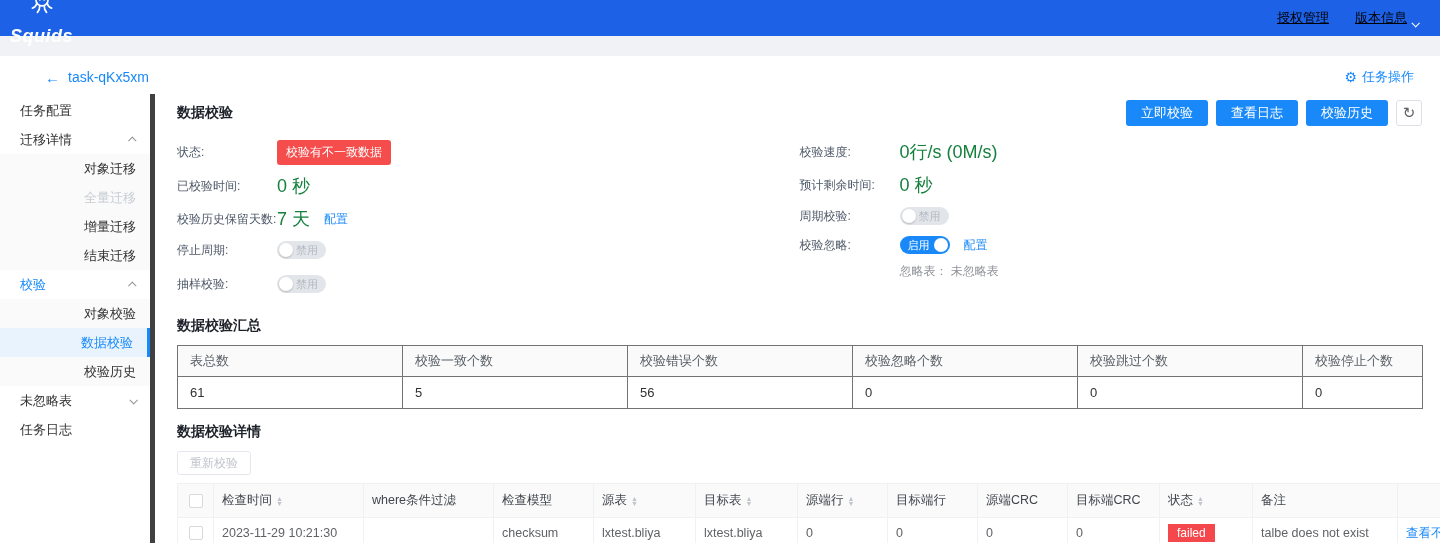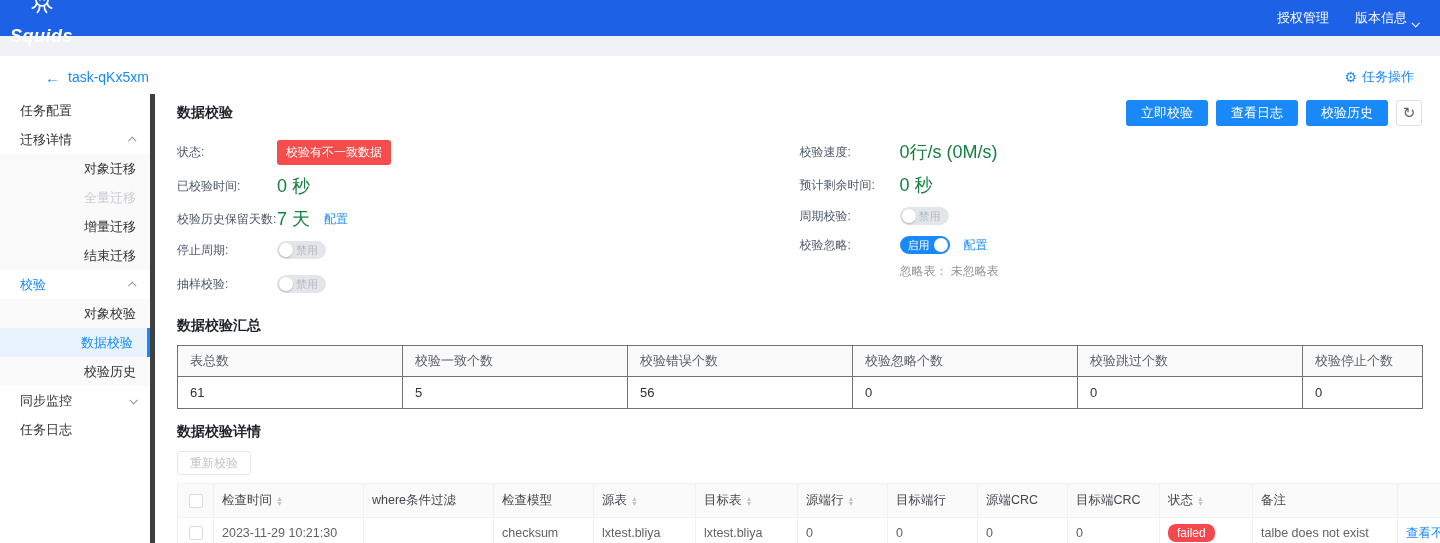--- a/index.html
+++ b/index.html
@@ -5,21 +5,21 @@
   * { margin:0; padding:0; box-sizing:border-box; }
   html,body { width:1440px; height:543px; overflow:hidden;
     font-family:"Liberation Sans","DejaVu Sans",sans-serif; background:#f0f2f5; }
 
   
   .navbar { height:36px; background:#1d61e6; display:flex; align-items:center;
     justify-content:space-between; padding:0 22px 0 10px; }
   .brand { display:flex; align-items:center; gap:6px;flex-direction:column; }
   .brand-name { color:#fff; font-size:18px; font-weight:bold; font-style:italic; letter-spacing:.5px; }
   .nav-menu { display:flex; align-items:center; gap:26px; }
-  .nav-link { color:#ffffff; font-size:13px; cursor:pointer; display:flex; align-items:flex-end; gap:5px; }
+  .nav-link { color:#000000; font-size:13px; cursor:pointer; display:flex; align-items:flex-end; gap:5px;text-decoration:underline; }
   .chev { display:inline-block; width:6px; height:6px; border:solid #909399; border-width:0 1.5px 1.5px 0; }
   .chev.down { transform:rotate(45deg) translateY(-1px); }
   .chev.up { transform:rotate(-135deg) translateY(-1px); }
   .chev.white { border-color:#fff; }
 
   
   .card { background:#fff; margin-top:20px; height:487px; }
   .card-top { display:flex; justify-content:space-between; align-items:center; padding:12px 26px 8px 45px; }
   .back { display:flex; align-items:center; gap:8px; color:#1989fa; font-size:14px; cursor:pointer; }
   .back-arrow { font-size:15px; }
@@ -85,21 +85,21 @@
     white-space:nowrap; text-overflow:ellipsis; }
   .details-table th { background:#fafafa; font-weight:400; color:#41464d; font-size:12.5px; padding:8px 8px; }
   .details-table td { color:#606266; font-size:12.5px; padding:6px 8px; background:#fff; }
   .details-table .c-center { text-align:center; }
   .details-table .c-right { text-align:right; }
   .sorter { display:inline-flex; flex-direction:column; vertical-align:middle; margin-left:4px;
     font-size:7px; line-height:5px; color:#c0c4cc; }
   .checkbox { display:inline-block; width:14px; height:14px; background:#fff; border:1px solid #d9d9d9;
     border-radius:2px; vertical-align:middle; cursor:pointer; }
   .failed-badge { display:inline-block; background:#f5484d; color:#fff; font-size:12px;
-    padding:2px 9px; border-radius:8px; }
+    padding:2px 9px; border-radius:0; }
   .act-link { color:#1989fa; font-size:12.5px; cursor:pointer; }
   .th-label { vertical-align:middle; }
 </style>
 </head>
 <body>
 
 <div class="navbar">
   <div class="brand">
     <span>
       <svg width="26" height="26" viewBox="0 0 24 24">
@@ -164,21 +164,21 @@
       <div class="side-item sub">
         <span>对象校验</span>
       </div>
       <div class="side-item sub selected">
         <span>数据校验</span>
       </div>
       <div class="side-item sub">
         <span>校验历史</span>
       </div>
       <div class="side-item">
-        <span>同步监控</span>
+        <span>未忽略表</span>
         <span class="chev down"></span>
       </div>
       <div class="side-item">
         <span>任务日志</span>
       </div>
     </div>
 
     <div class="main">
 
       <div class="main-head">

